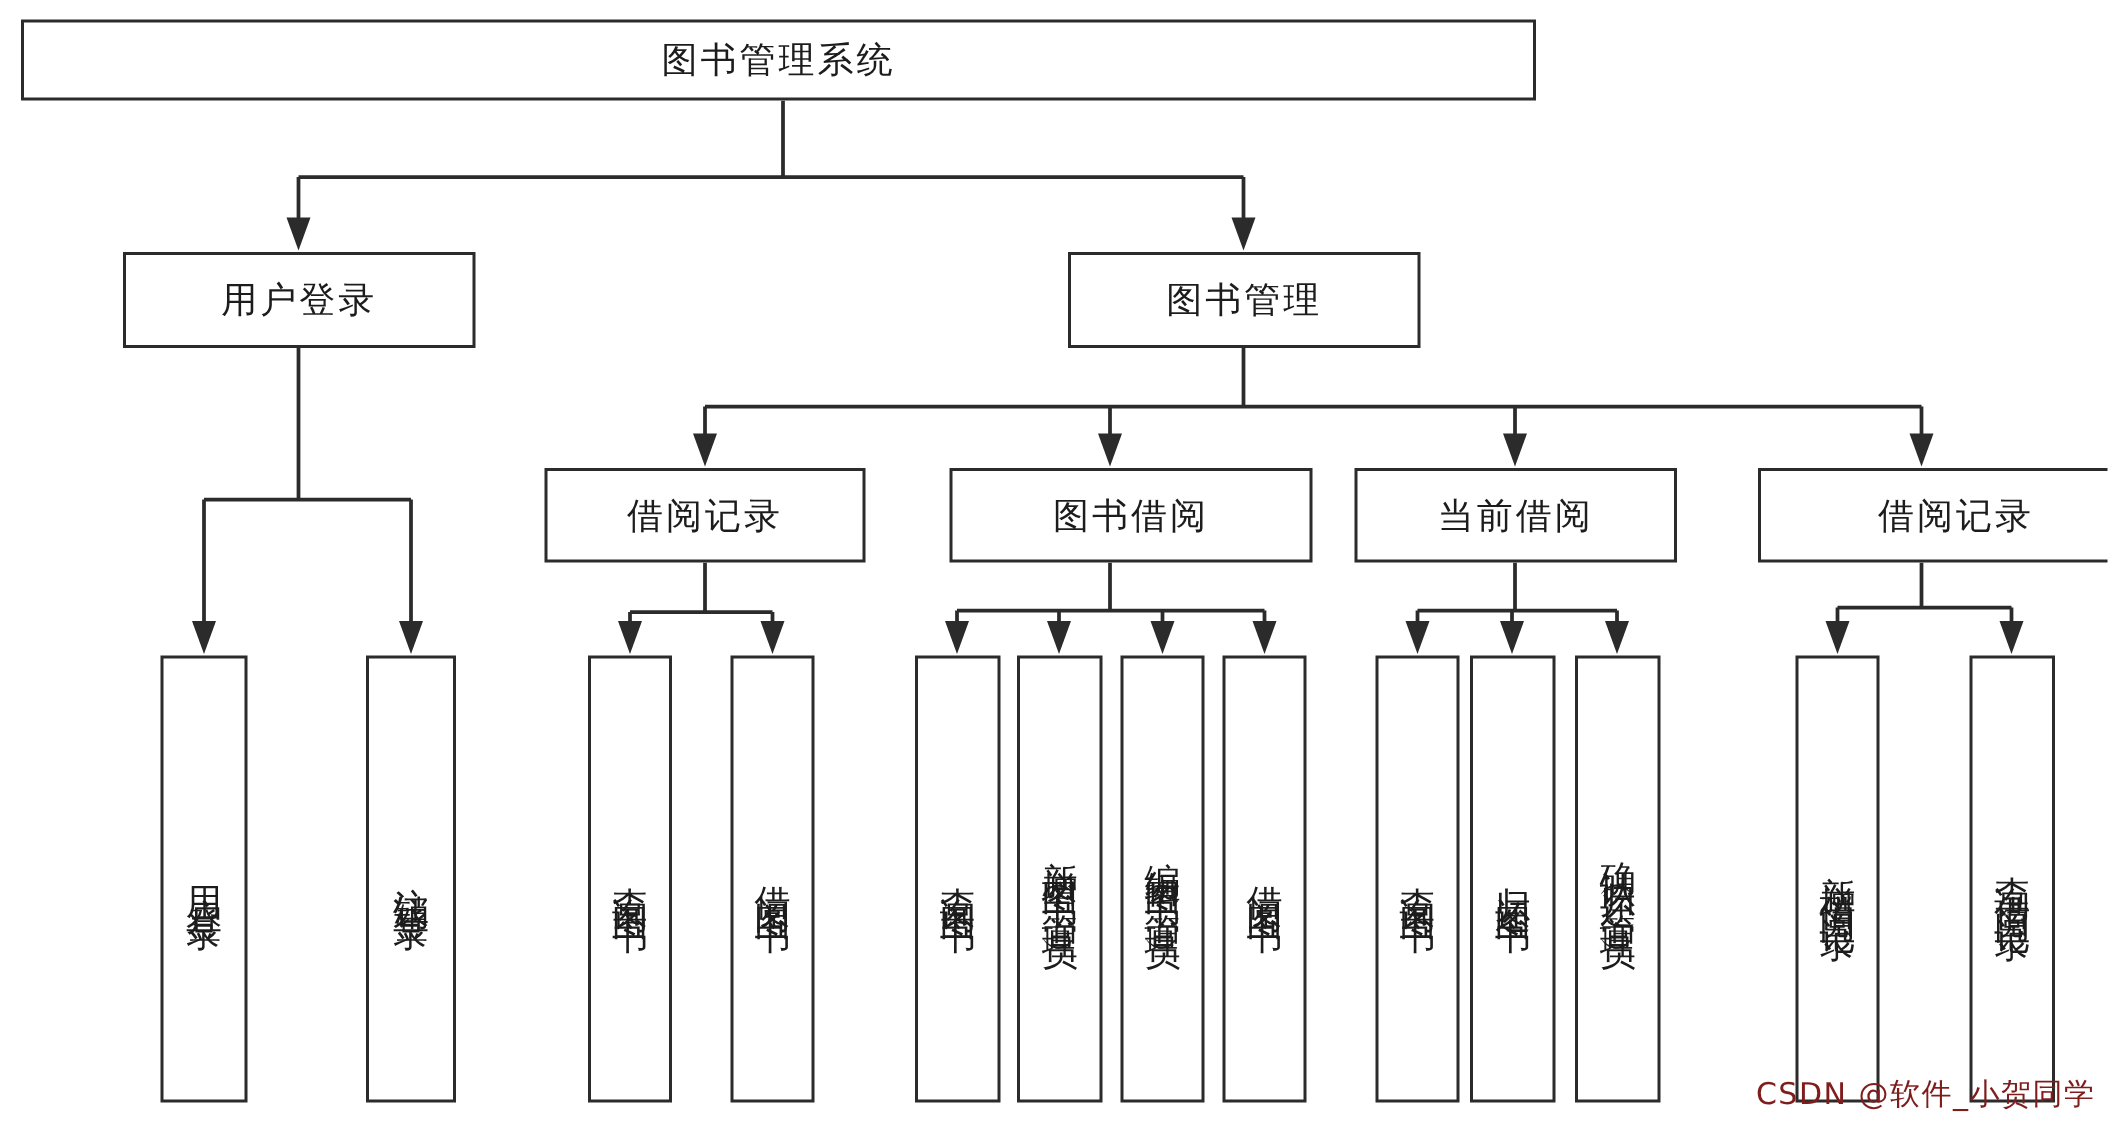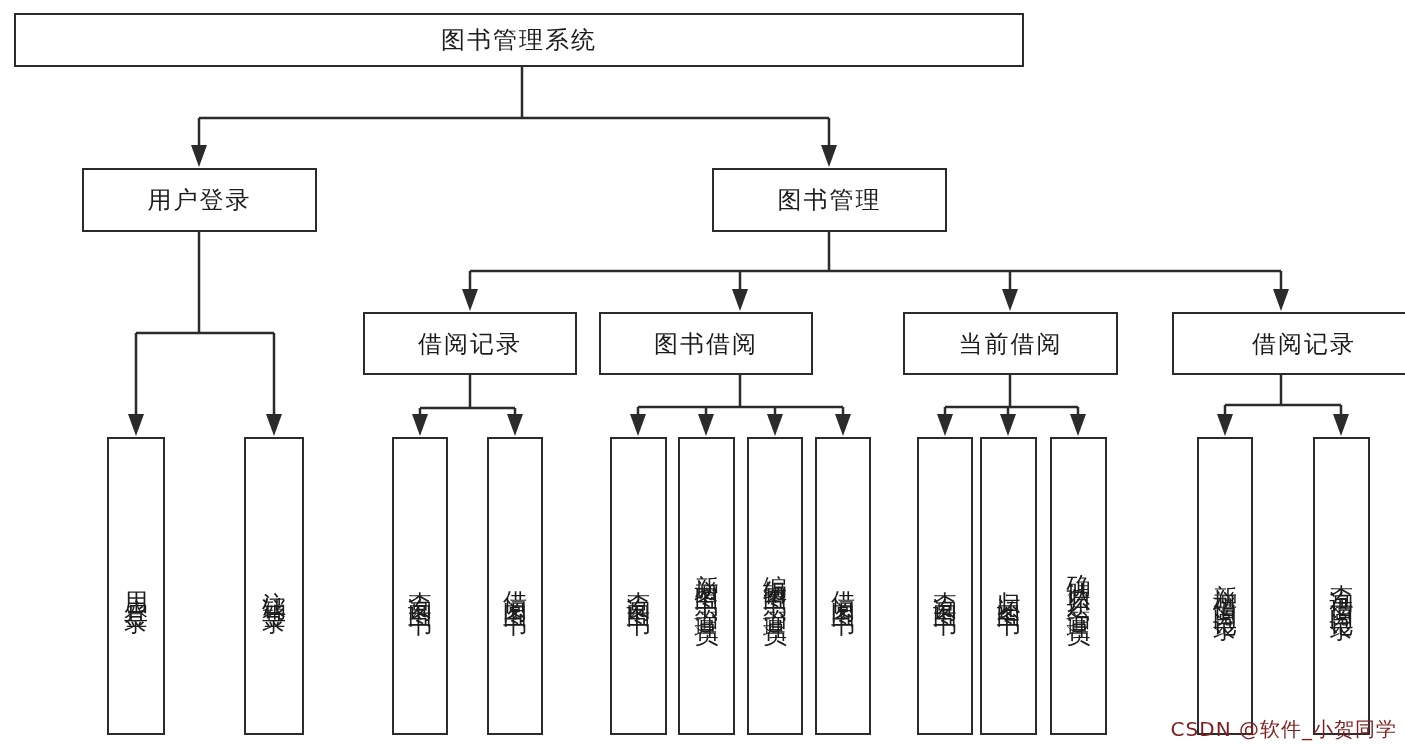--- a/index.html
+++ b/index.html
@@ -87,21 +87,21 @@
   <div class="box" style="left:82px;top:168px;width:235px;height:64px;">
     <span>用户登录</span>
   </div>
   <div class="box" style="left:712px;top:168px;width:235px;height:64px;">
     <span>图书管理</span>
   </div>
 
   <div class="box" style="left:363px;top:312px;width:214px;height:63px;">
     <span>借阅记录</span>
   </div>
-  <div class="box" style="left:599px;top:312px;width:214px;height:63px;">
+  <div class="box" style="left:633px;top:312px;width:242px;height:63px;">
     <span>图书借阅</span>
   </div>
   <div class="box" style="left:903px;top:312px;width:215px;height:63px;font-family:Liberation Serif, serif;">
     <span>当前借阅</span>
   </div>
   <div class="box" style="left:1172px;top:312px;width:264px;height:63px;">
     <span>借阅记录</span>
   </div>
 
   <div class="vbox" style="left:107px;top:437px;width:58px;height:298px;">

